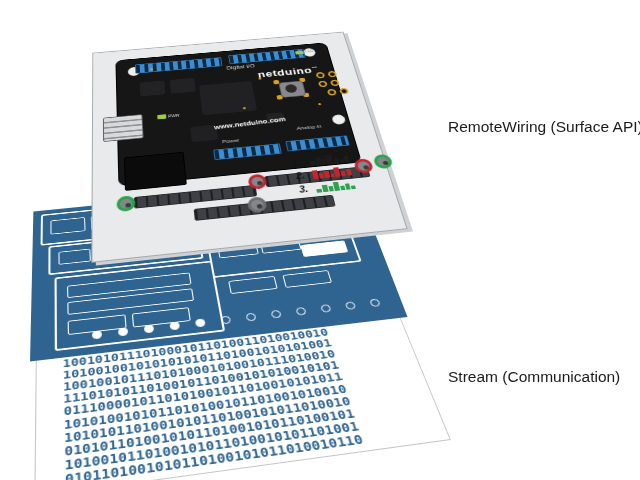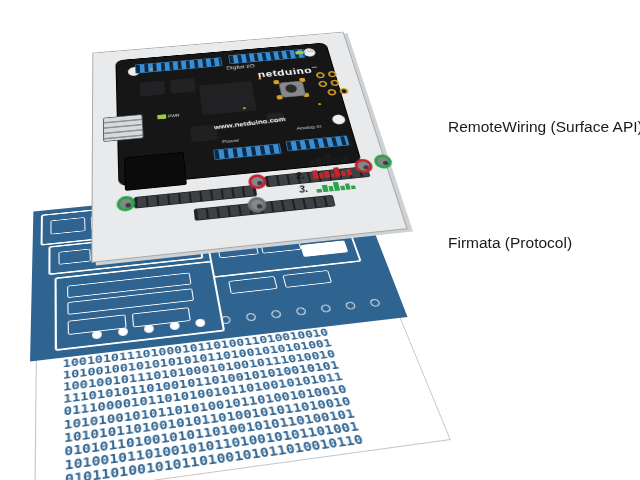--- a/index.html
+++ b/index.html
@@ -244,17 +244,17 @@
             <rect x="33" y="8" width="4" height="4"></rect>
           </g>
         </svg>
       </div>
     </div>
   </div>
 
   <div class="layer-label lbl-1">
     <span class="b">RemoteWiring</span><span> (Surface API)</span>
   </div>
-  <div class="layer-label lbl-2">
-    <span class="b">Firmata</span><span> (Protocol)</span>
+  <div class="layer-label lbl-3">
+    <span class="b">Stream</span><span> (Communication)</span>
   </div>
 
 </div>
 
 </body></html>

